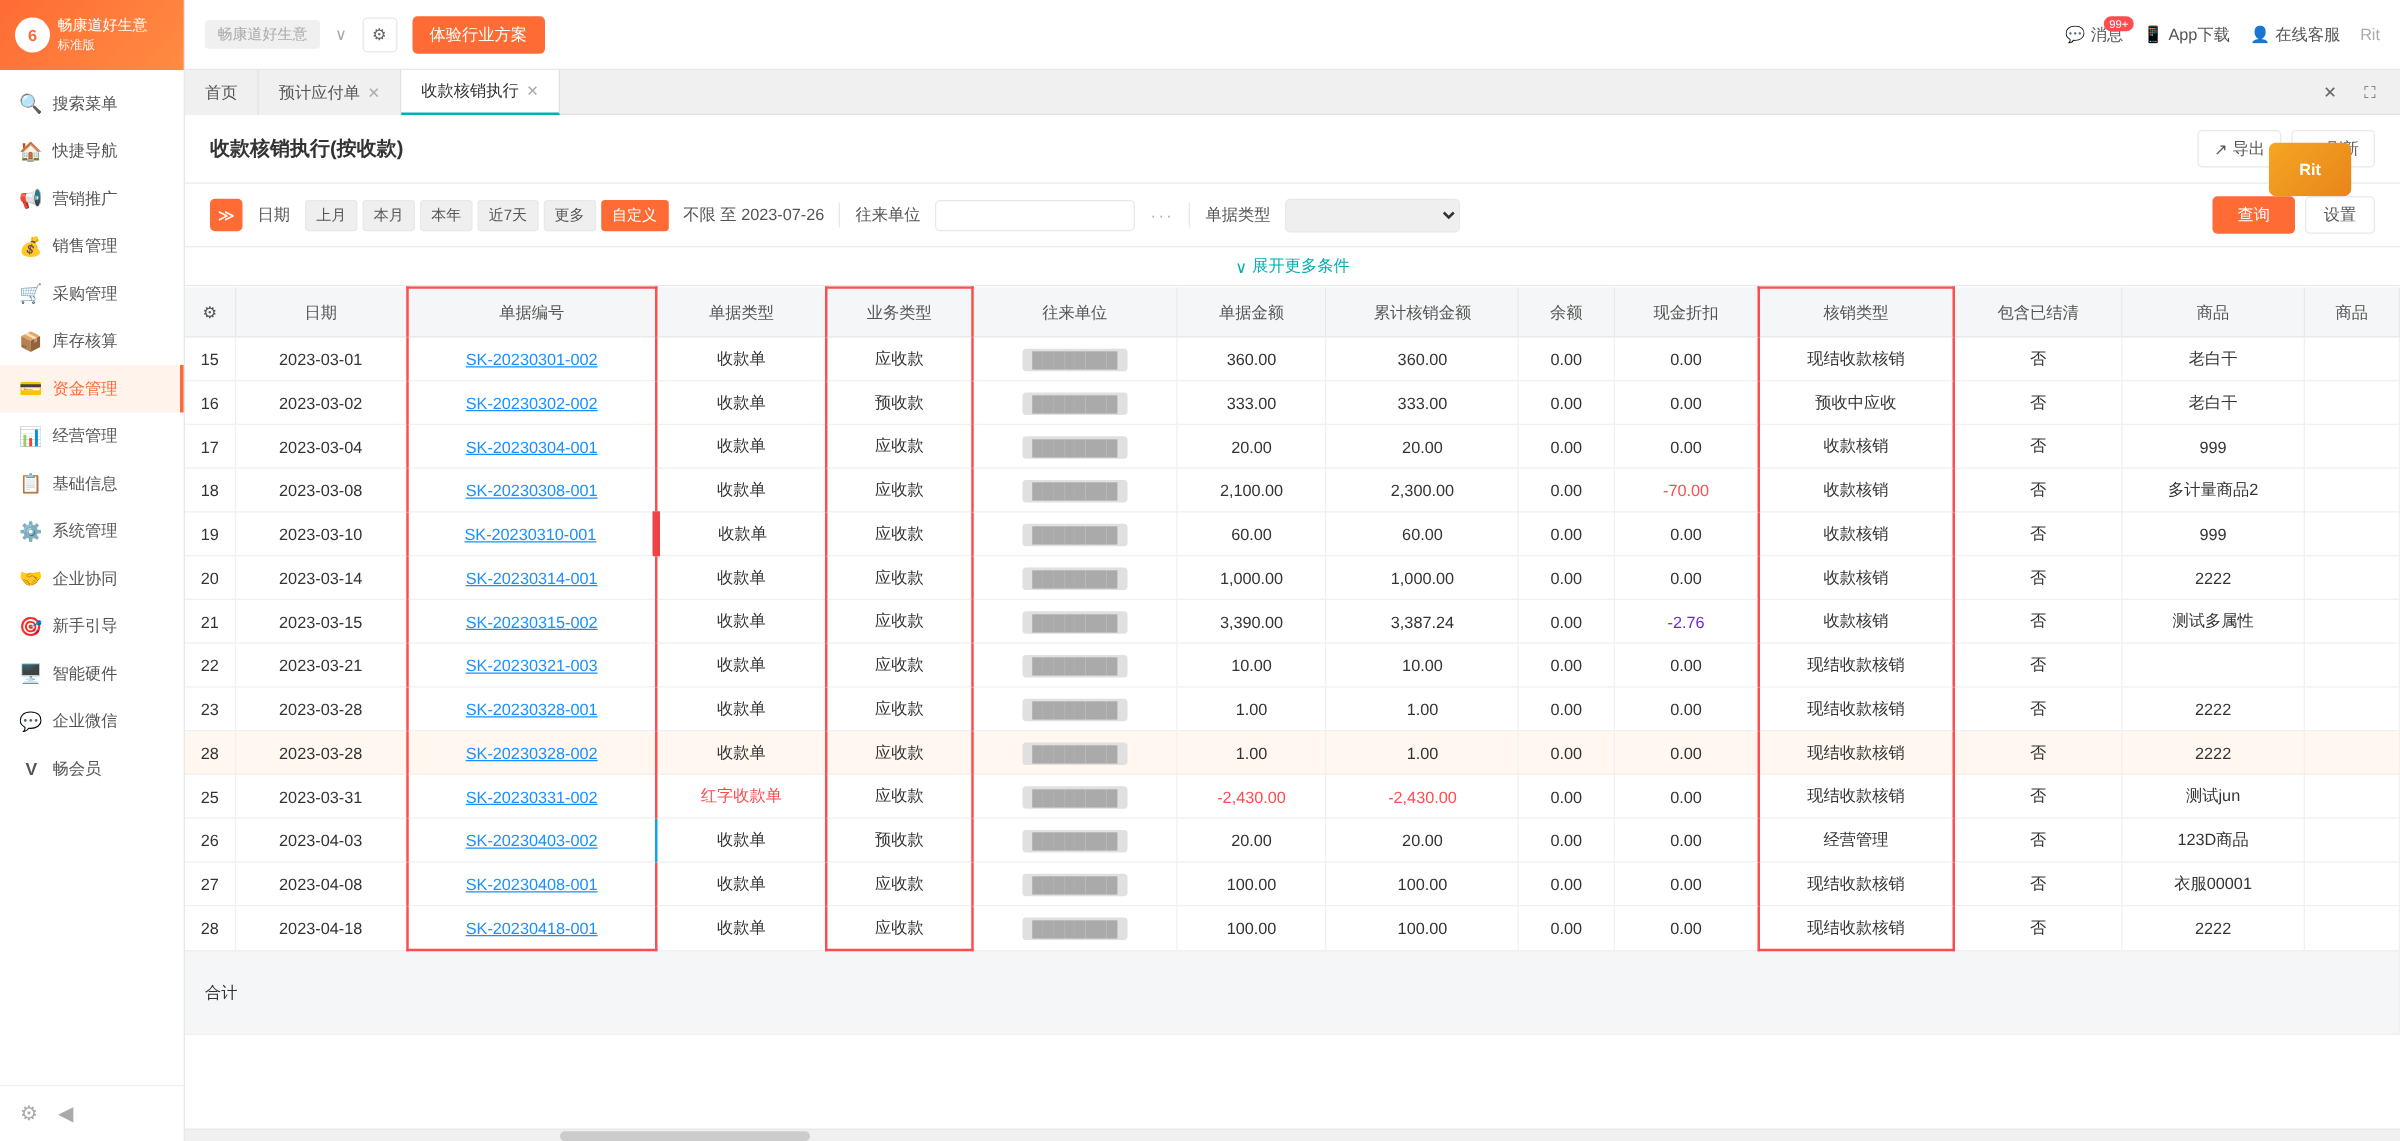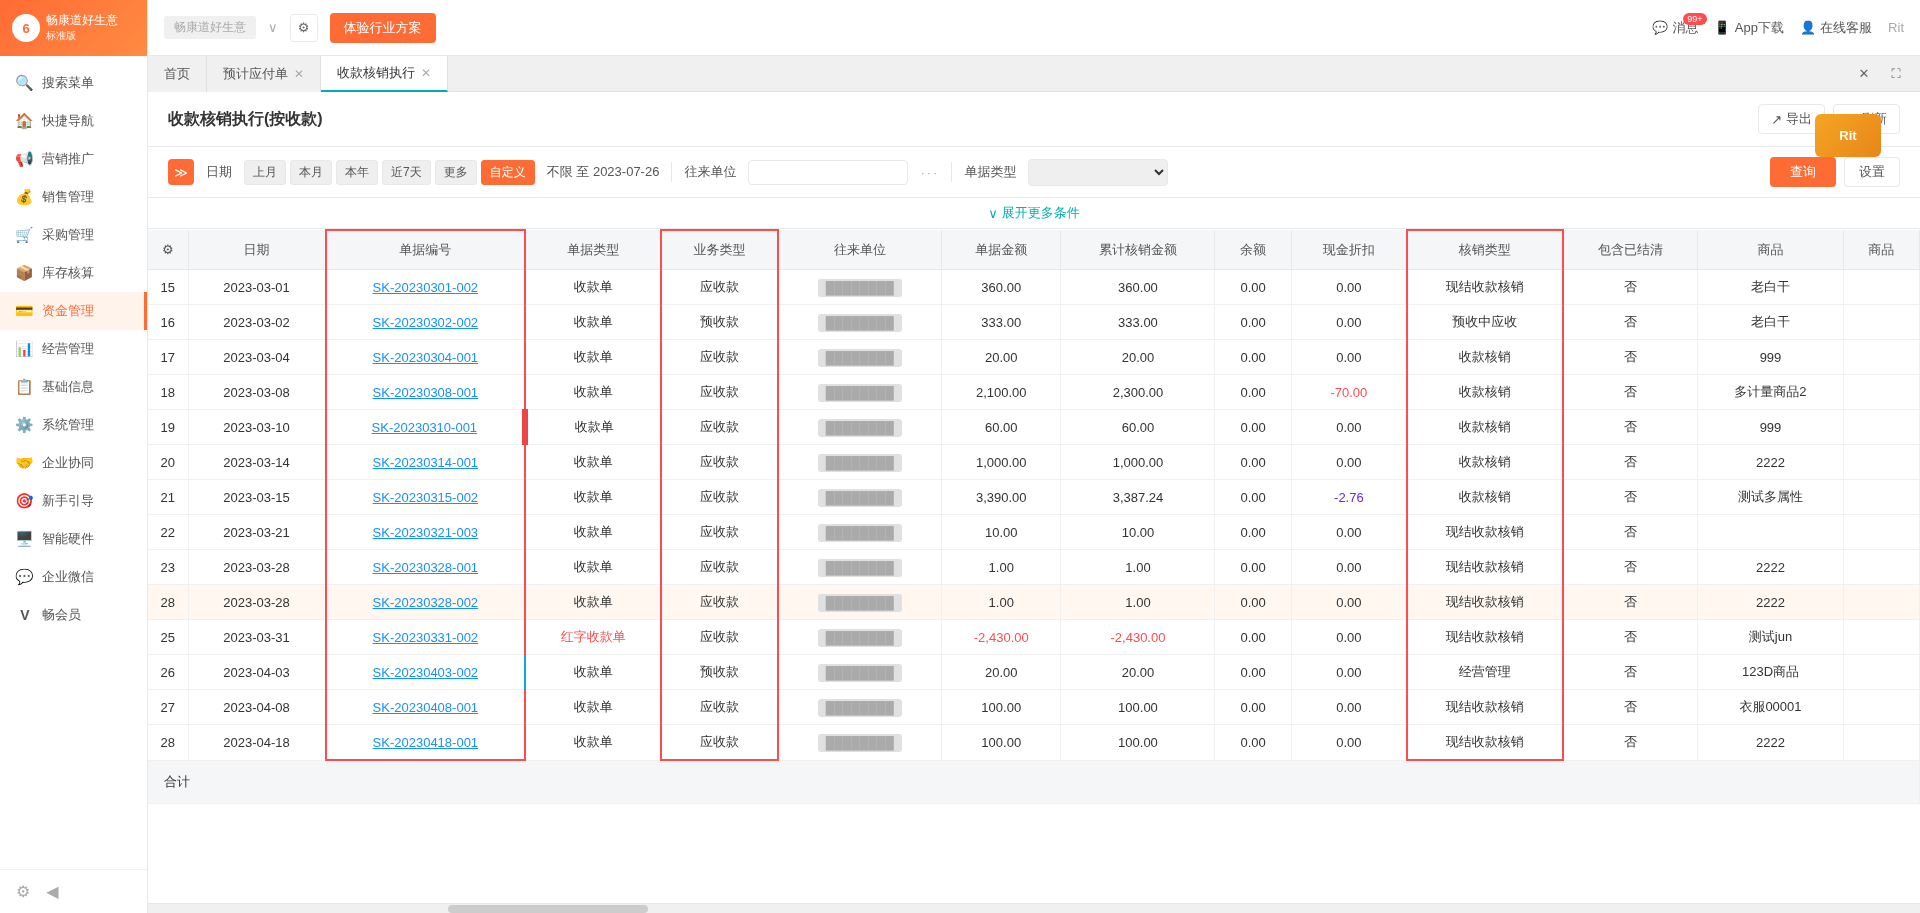--- a/index.html
+++ b/index.html
@@ -569,21 +569,21 @@
     <td>0.00</td>
     <td style="">0.00</td>
     <td style="border-left: 2px solid rgb(255, 77, 79); border-right: 2px solid rgb(255, 77, 79); border-bottom: 2px solid rgb(255, 77, 79);">现结收款核销</td>
     <td>否</td>
     <td>2222</td>
     <td></td>
   </tr>
           </tbody>
         <tfoot>
           <tr class="footer-row">
-            <td colspan="14" style="text-align:left;padding:12px 16px;">合计</td>
+            <td colspan="14" style="text-align:left;padding:24px 16px;">合计</td>
           </tr>
         </tfoot>
       </table>
     </div>
 
     <div style="height:10px;background:#f0f0f0;margin:0;border-top:1px solid #e8e8e8;">
       <div style="width:200px;height:8px;background:#ccc;border-radius:4px;margin:1px 0 0 300px;"></div>
     </div>
   </div>
 </div>

